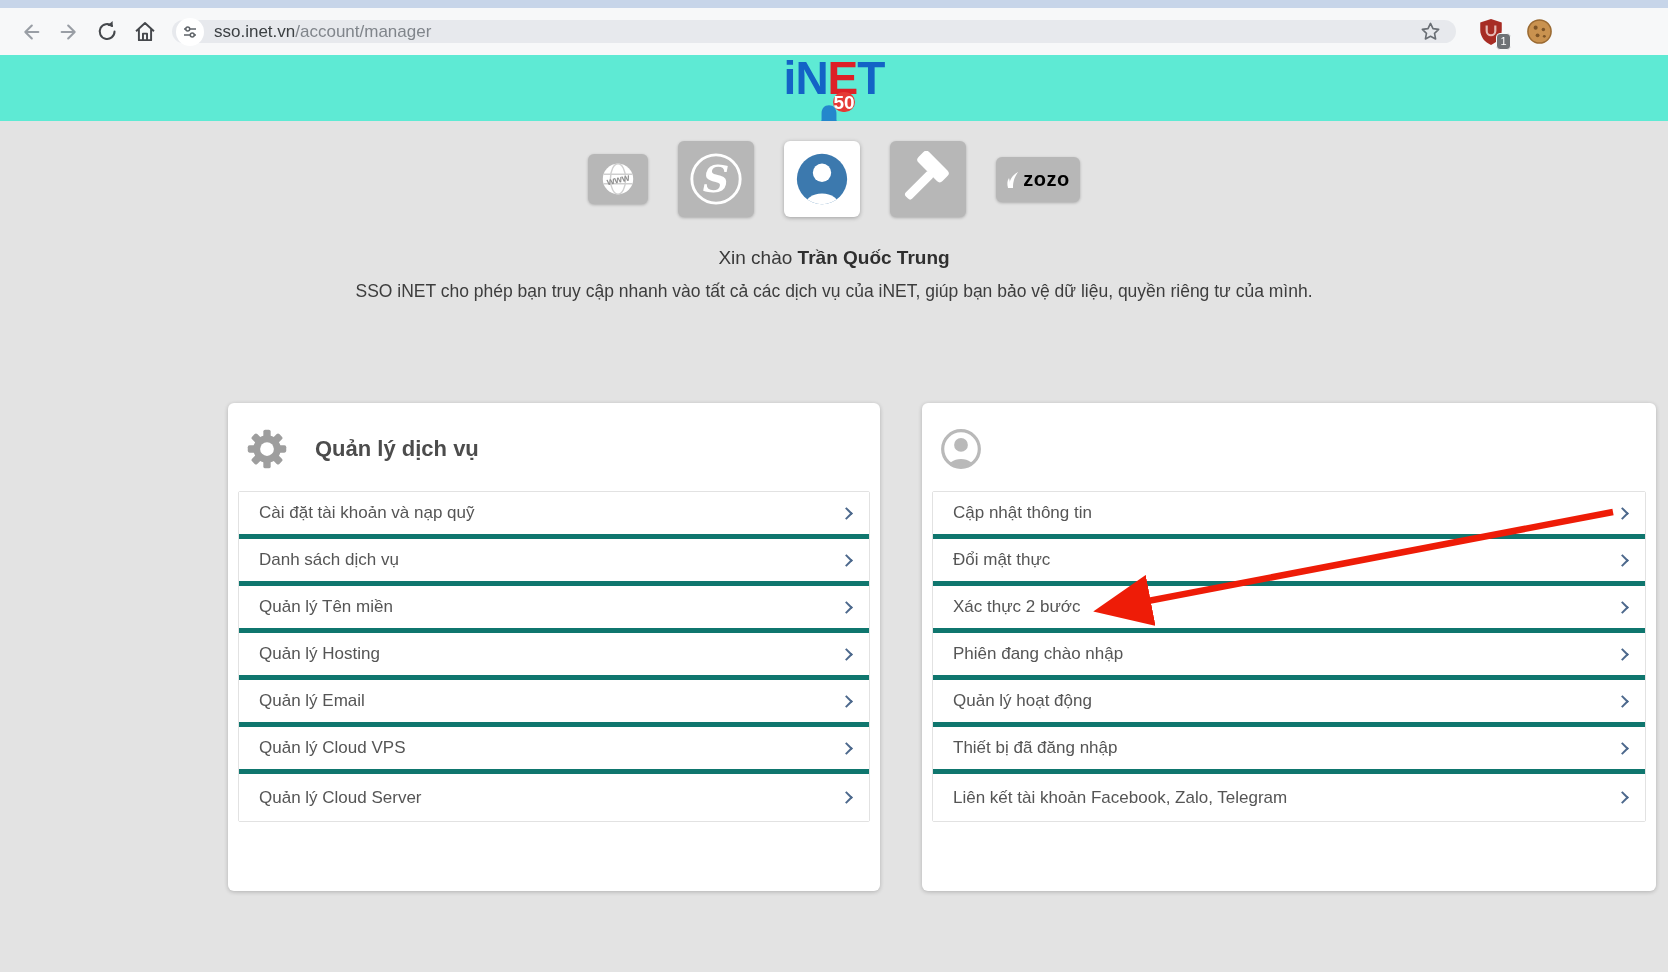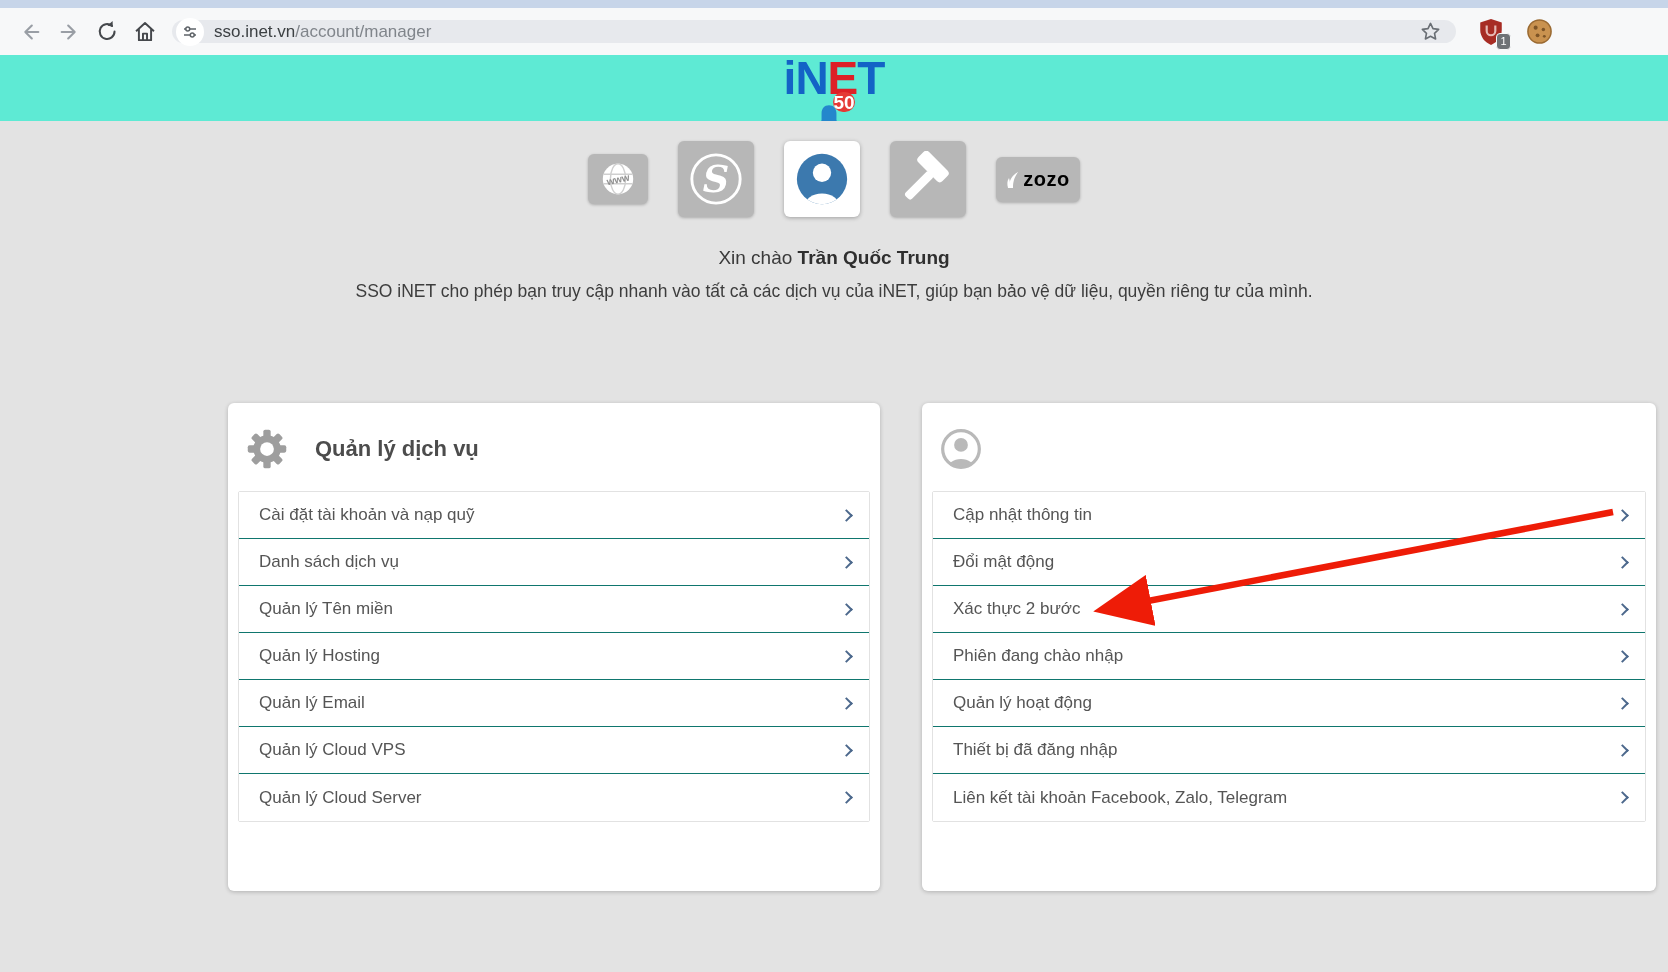--- a/index.html
+++ b/index.html
@@ -46,21 +46,21 @@
   .hero-sub { text-align:center; margin-top:12px; font-size:17.5px; color:#3d3d3d; }
 
   .cards { position:absolute; top:282px; left:228px; display:flex; gap:42px; }
   .card { background:#fff; border-radius:6px; box-shadow:0 1px 4px rgba(0,0,0,.22); height:488px; }
   .card.left { width:652px; }
   .card.right { width:734px; }
   .card-head { display:flex; align-items:center; padding:24px 18px 0 17px; }
   .card-head .head-icon { flex:none; }
   .card-title { font-size:22px; font-weight:bold; color:#4c4c4c; margin-left:26px; }
   .list { margin:20px 10px 0 10px; border:1px solid #e2e2e2; border-radius:2px; }
-  .row { height:47px; display:flex; align-items:center; padding:0 18px 0 20px; border-bottom:1px solid #0f766e; cursor:pointer; background:#fff; }
+  .row { height:47px; display:flex; align-items:center; padding:0 18px 0 20px; border-bottom:5px solid #0f766e; cursor:pointer; background:#fff; }
   .row:last-child { border-bottom:none; }
   .row .label { font-size:17px; color:#555; }
   .row .chev { margin-left:auto; width:9px; height:9px; border-top:2px solid #4c688c; border-right:2px solid #4c688c; transform:rotate(45deg); flex:none; }
   .badge-new { background:#e8736c; color:#fff; font-size:13px; padding:3px 9px; border-radius:4px; margin-left:12px; line-height:1; }
 
   .arrow-overlay { position:absolute; inset:0; pointer-events:none; z-index:5; }
 </style>
 </head>
 <body>
 
@@ -252,21 +252,21 @@
               <path d="M9 46 a15 11 0 0 1 30 0 Z" fill="#b9b9b9"></path>
             </g>
           </svg>
       </div>
       <div class="list">
           <div class="row">
             <span class="label">Cập nhật thông tin</span>
             <span class="chev"></span>
           </div>
           <div class="row">
-            <span class="label">Đổi mật động</span>
+            <span class="label">Đổi mật thực</span>
             <span class="chev"></span>
           </div>
           <div class="row">
             <span class="label">Xác thực 2 bước</span>
             <span class="chev"></span>
           </div>
           <div class="row">
             <span class="label">Phiên đang chào nhập</span>
             <span class="chev"></span>
           </div>

